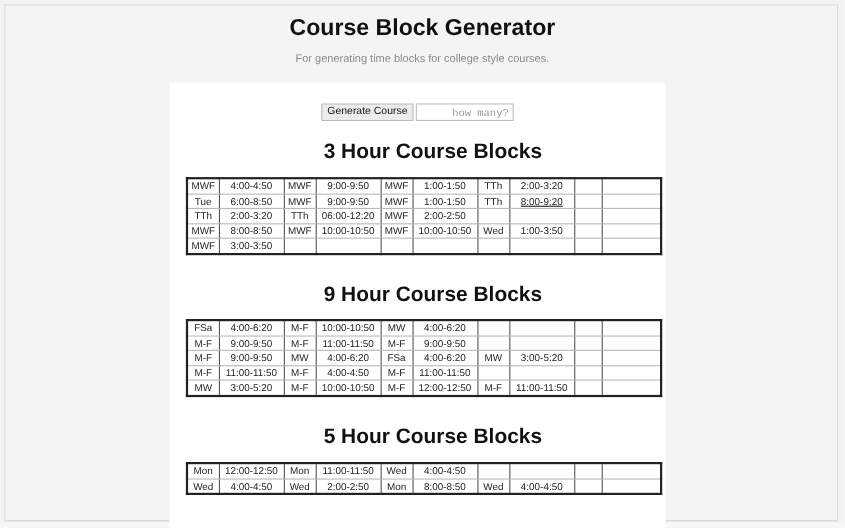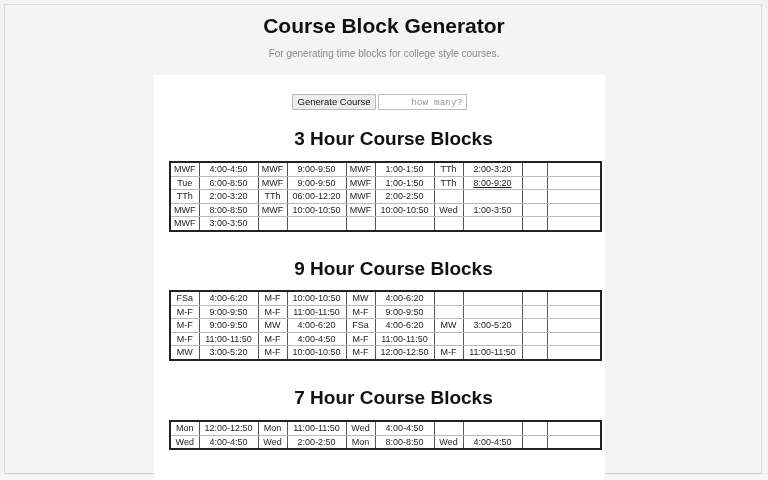--- a/index.html
+++ b/index.html
@@ -229,21 +229,21 @@
           <td style="white-space: pre;">M-F</td>
           <td style="white-space: pre;">12:00-12:50</td>
           <td style="white-space: pre;">M-F</td>
           <td style="white-space: pre;">11:00-11:50</td>
           <td style="white-space: pre;"></td>
           <td style="white-space: pre;"></td>
         </tr>
       </tbody>
   </table>
 
-  <h2 class="section-title" style="top:308px">7 Hour Course Blocks</h2>
+  <h2 class="section-title" style="top:308px">5 Hour Course Blocks</h2>
   <table class="blocks" style="top:345px">
     <colgroup>
         <col class="d">
         <col class="t">
         <col class="d">
         <col class="t">
         <col class="d">
         <col class="t">
         <col class="d">
         <col class="t">

